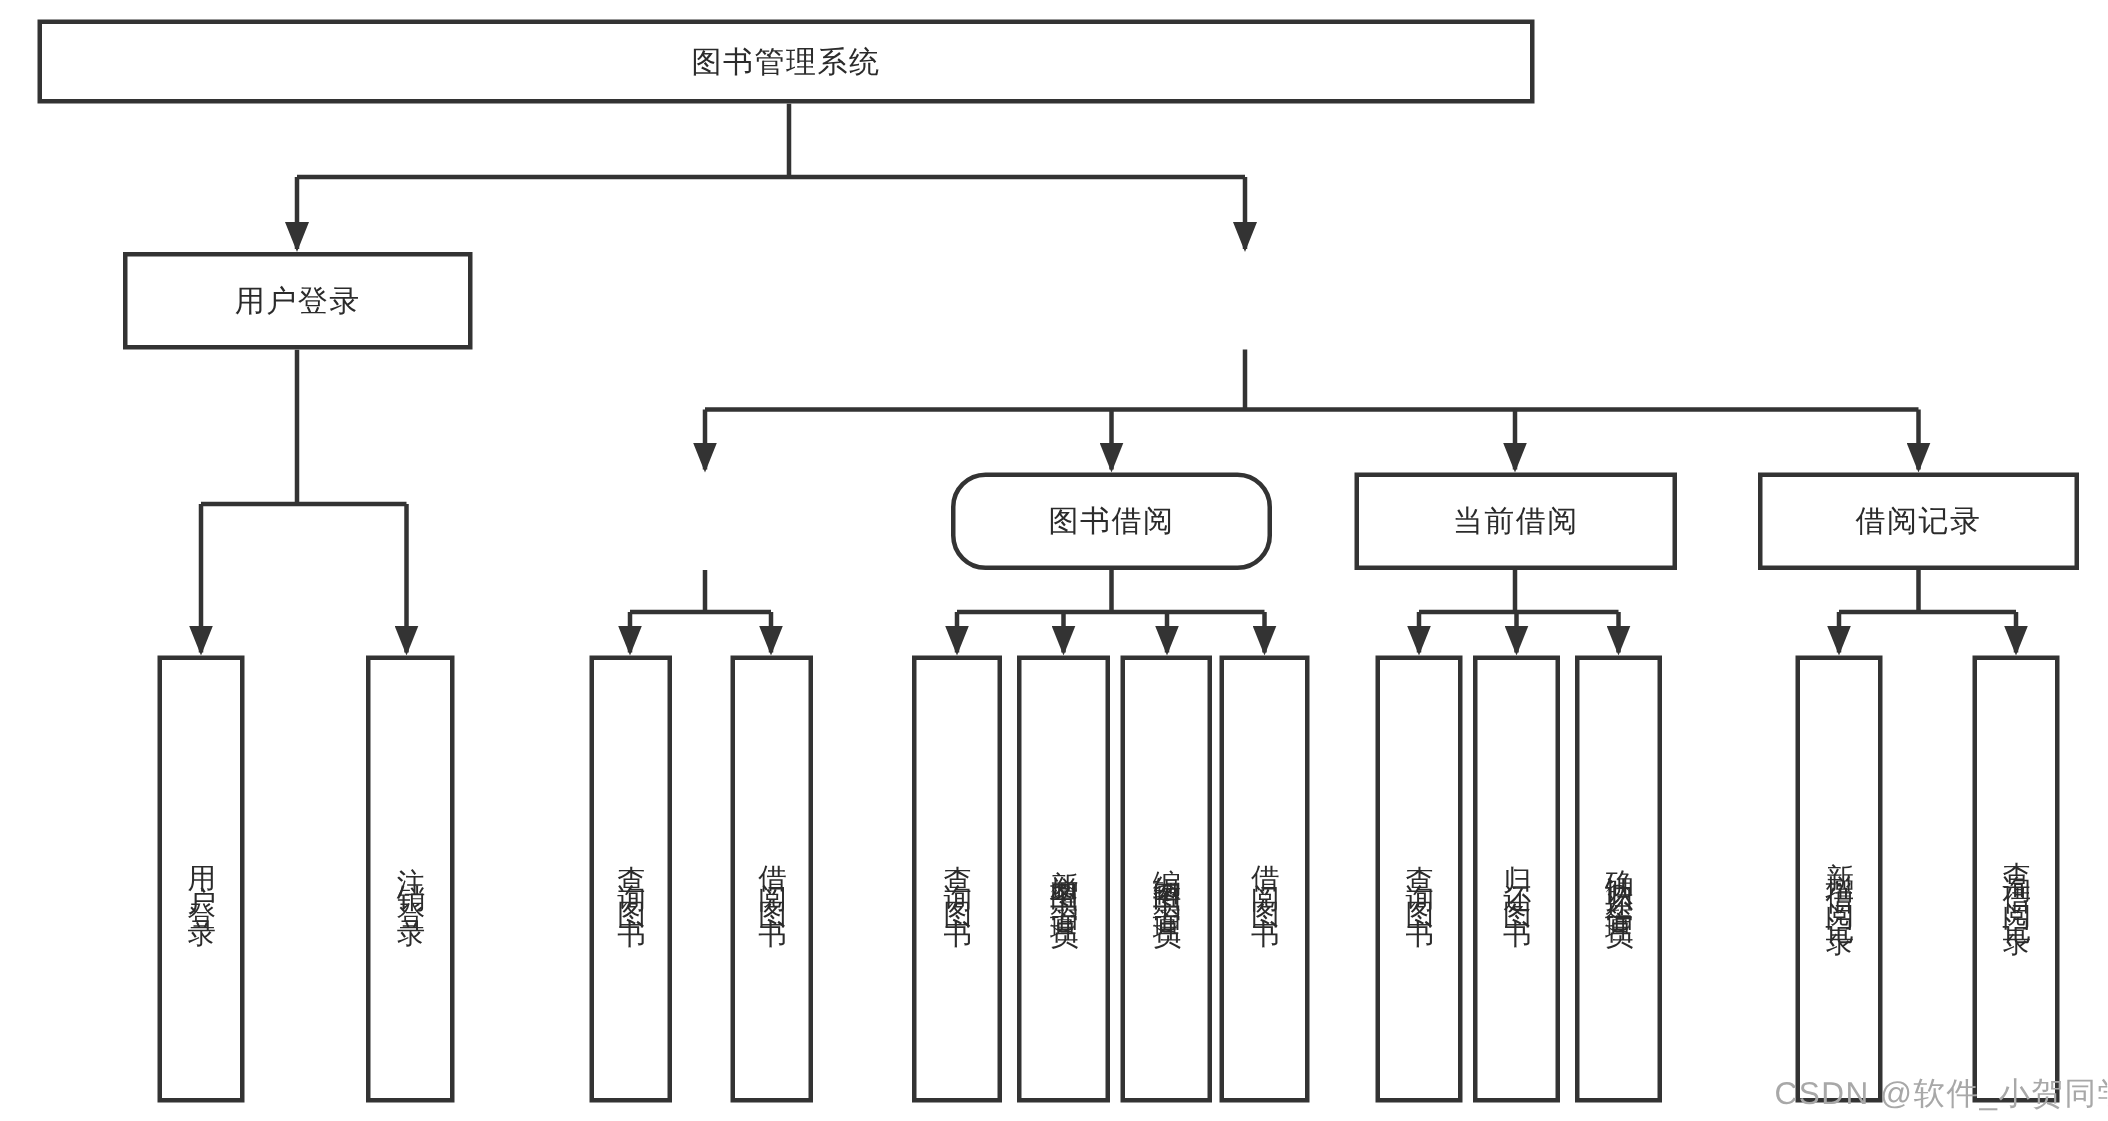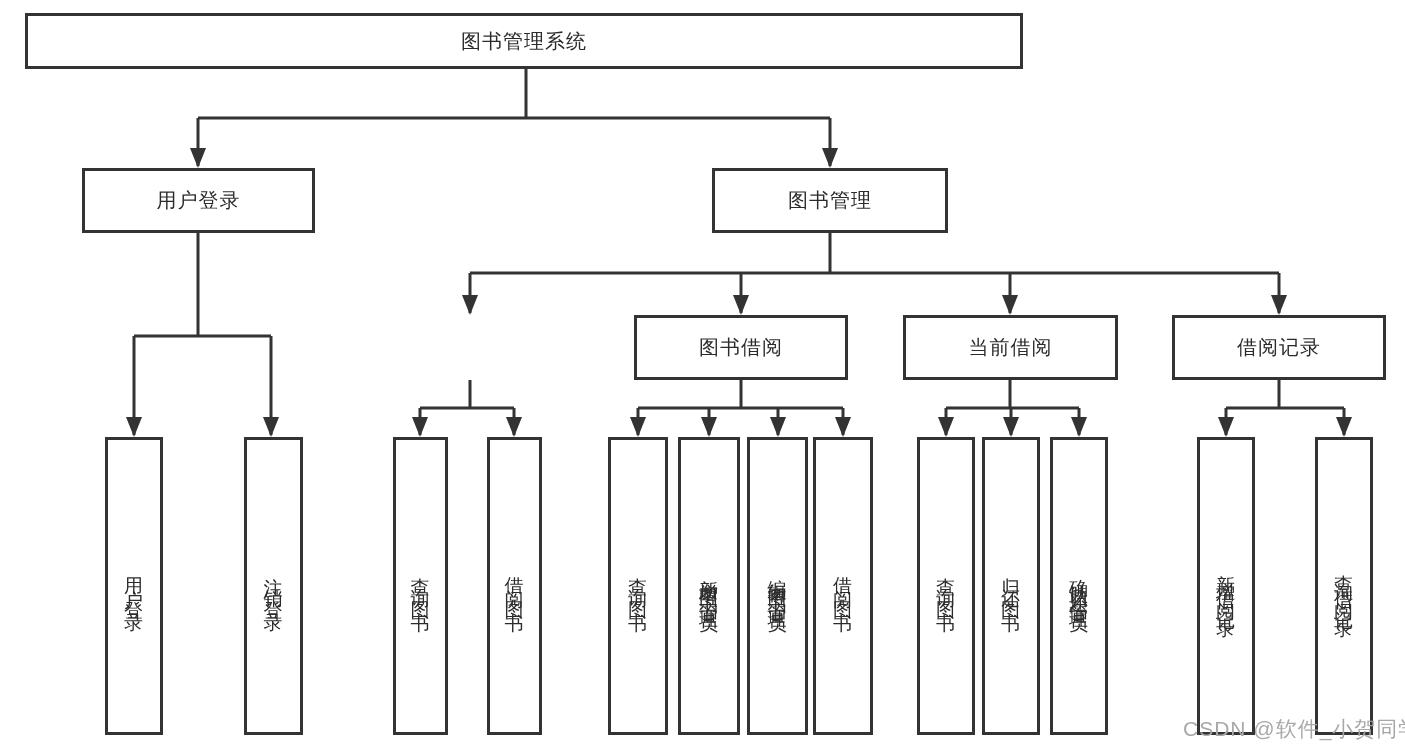--- a/index.html
+++ b/index.html
@@ -51,21 +51,21 @@
   }
   .len4 .vtext { letter-spacing: 12px; }
   .len6 .vtext { letter-spacing: 9px; }
   .len9 .vtext { letter-spacing: 5px; }
 
   
   #root            { left: 25px;  top: 13px;  width: 998px; height: 56px; }
   #n-user-login    { left: 82px;  top: 168px; width: 233px; height: 65px; }
   #n-book-mgmt     { left: 712px; top: 168px; width: 236px; height: 65px; }
   #n-new-rec       { left: 363px; top: 315px; width: 215px; height: 65px; }
-  #n-borrowing     { left: 634px; top: 315px; width: 214px; height: 65px; }
+  #n-borrowing     { left: 634px; top: 315px; width: 214px; height: 65px; border-radius: 23px; }
   #n-current       { left: 903px; top: 315px; width: 215px; height: 65px; }
   #n-records       { left: 1172px;top: 315px; width: 214px; height: 65px; }
 
   .leaf { top: 437px; height: 298px; }
   #lf-user-login   { left: 105px;  width: 58px; }
   #lf-logout       { left: 244px;  width: 59px; }
   #lf-query-a      { left: 393px;  width: 55px; }
   #lf-borrow-a     { left: 487px;  width: 55px; }
   #lf-query-b      { left: 608px;  width: 60px; }
   #lf-add-book     { left: 678px;  width: 62px; }
@@ -126,21 +126,20 @@
     <path class="line" marker-end="url(#ah)" d="M946 408 V435"></path>
     <path class="line" marker-end="url(#ah)" d="M1011 408 V435"></path>
     <path class="line" marker-end="url(#ah)" d="M1079 408 V435"></path>
     <path class="line" marker-end="url(#ah)" d="M1226 408 V435"></path>
     <path class="line" marker-end="url(#ah)" d="M1344 408 V435"></path>
   </svg>
 
   <div class="box hbox" id="root">图书管理系统</div>
 
   <div class="box hbox" id="n-user-login">用户登录</div>
-  <div class="box hbox" id="n-book-mgmt">图书管理</div>
 
   <div class="box hbox" id="n-borrowing">图书借阅</div>
   <div class="box hbox" id="n-records">借阅记录</div>
   <div class="box hbox" id="n-current">当前借阅</div>
 
   <div class="box vbox leaf len4" id="lf-user-login">
     <span class="vtext">用户登录</span>
   </div>
   <div class="box vbox leaf len4" id="lf-logout">
     <span class="vtext">注销登录</span>

